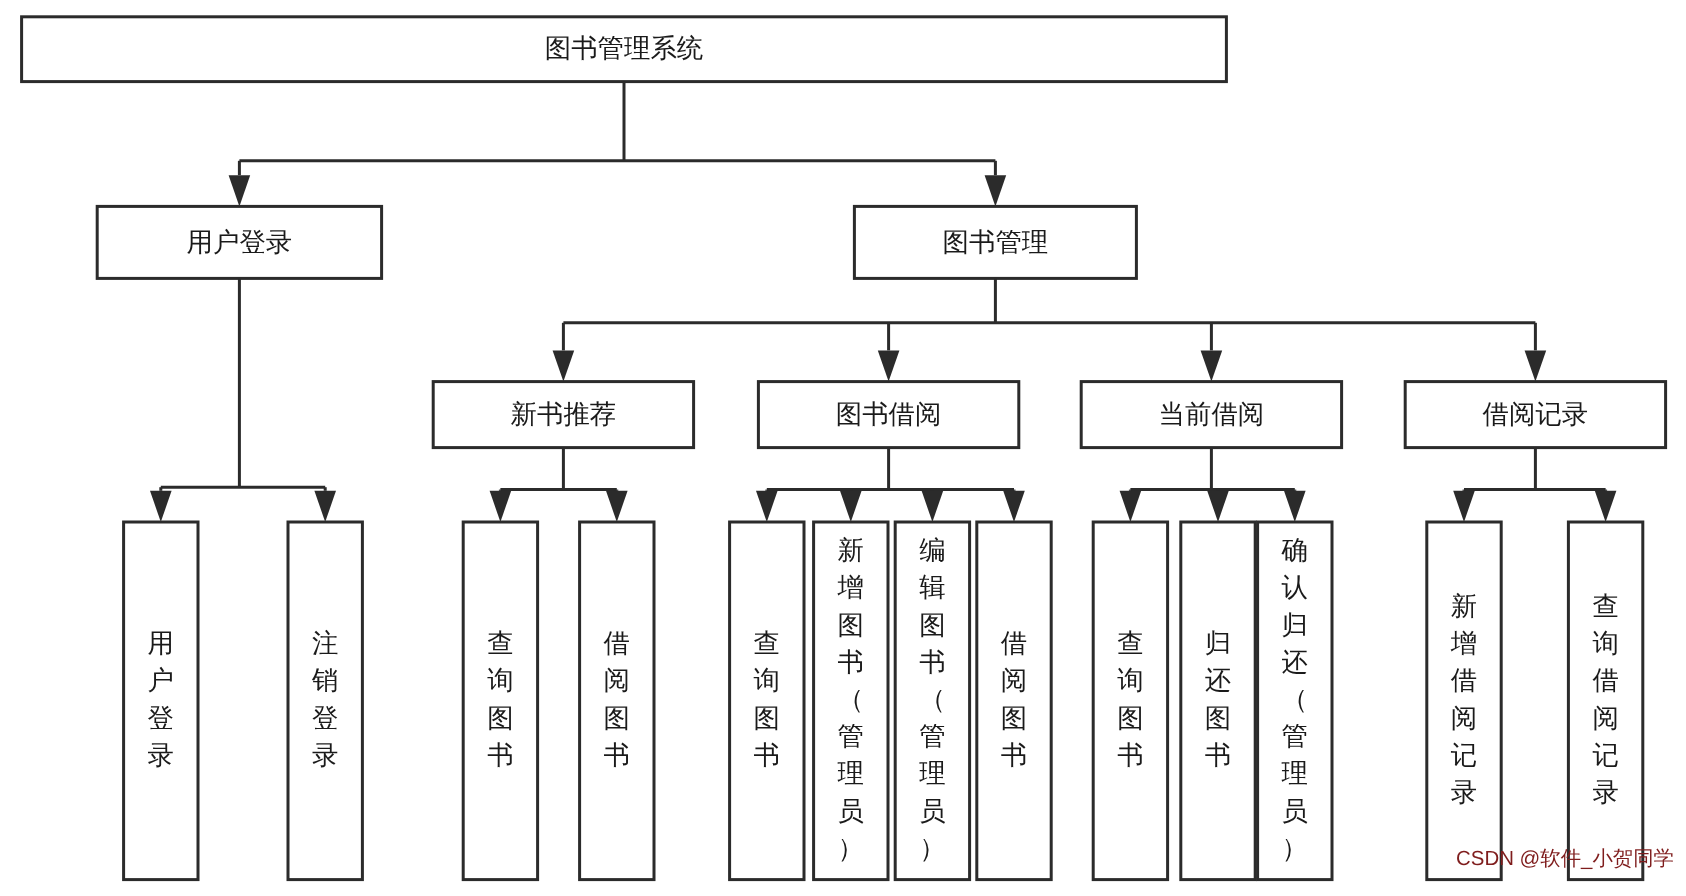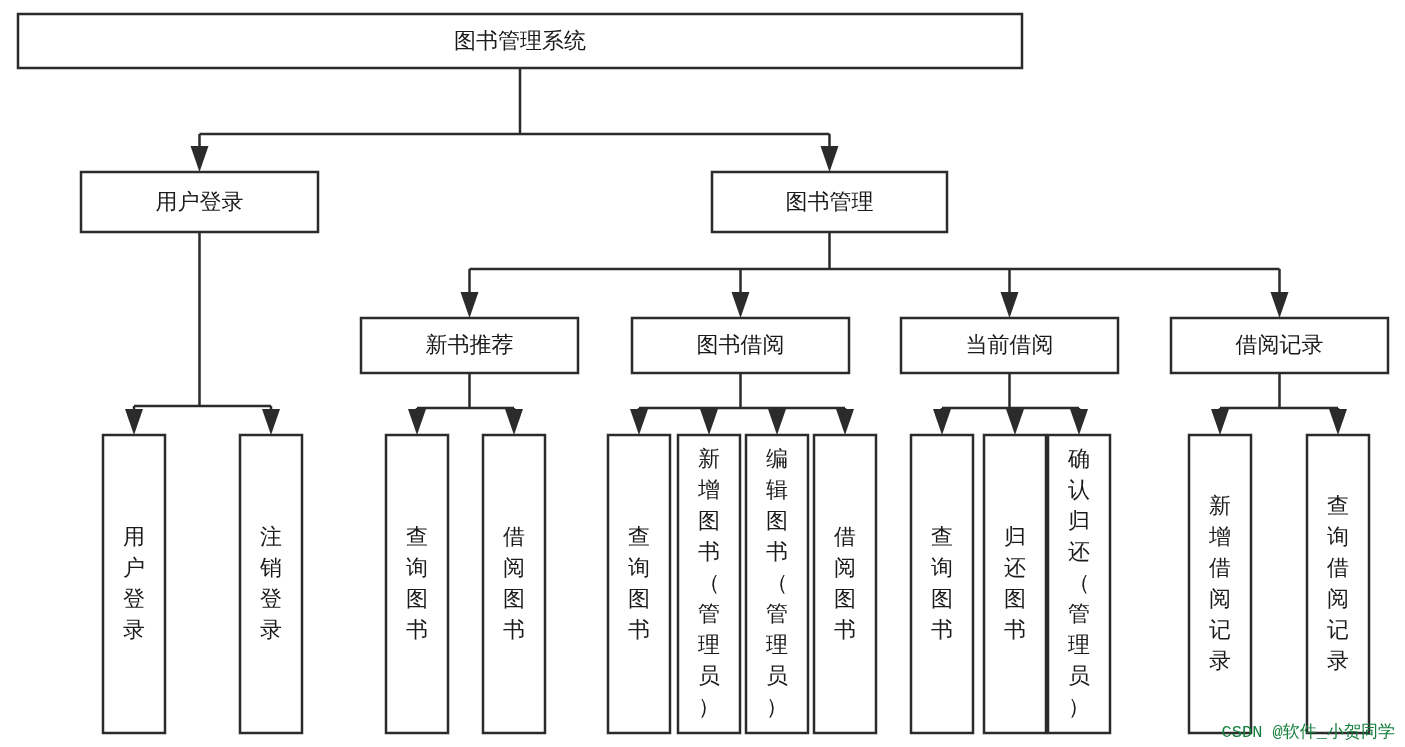--- a/index.html
+++ b/index.html
@@ -40,24 +40,24 @@
     stroke-width: 2.5;
     fill: none;
   }
   .arrow-head {
     fill: #2b2b2b;
     stroke: none;
   }
   .watermark {
     position: absolute;
     right: 10px;
-    bottom: 4px;
-    font-family: Liberation Mono, monospace;
+    bottom: 20px;
+    font-family: Liberation Sans, sans-serif;
     font-size: 17px;
-    color: #15803d;
+    color: #7f1d1d;
     white-space: nowrap;
     user-select: none;
   }
 </style>
 </head>
 <body>
 
 <div id="diagram-root">
   <svg id="diagram-svg" width="1405" height="747" viewBox="0 0 1405 747" xmlns="http://www.w3.org/2000/svg">
     <g id="connectors-layer">

